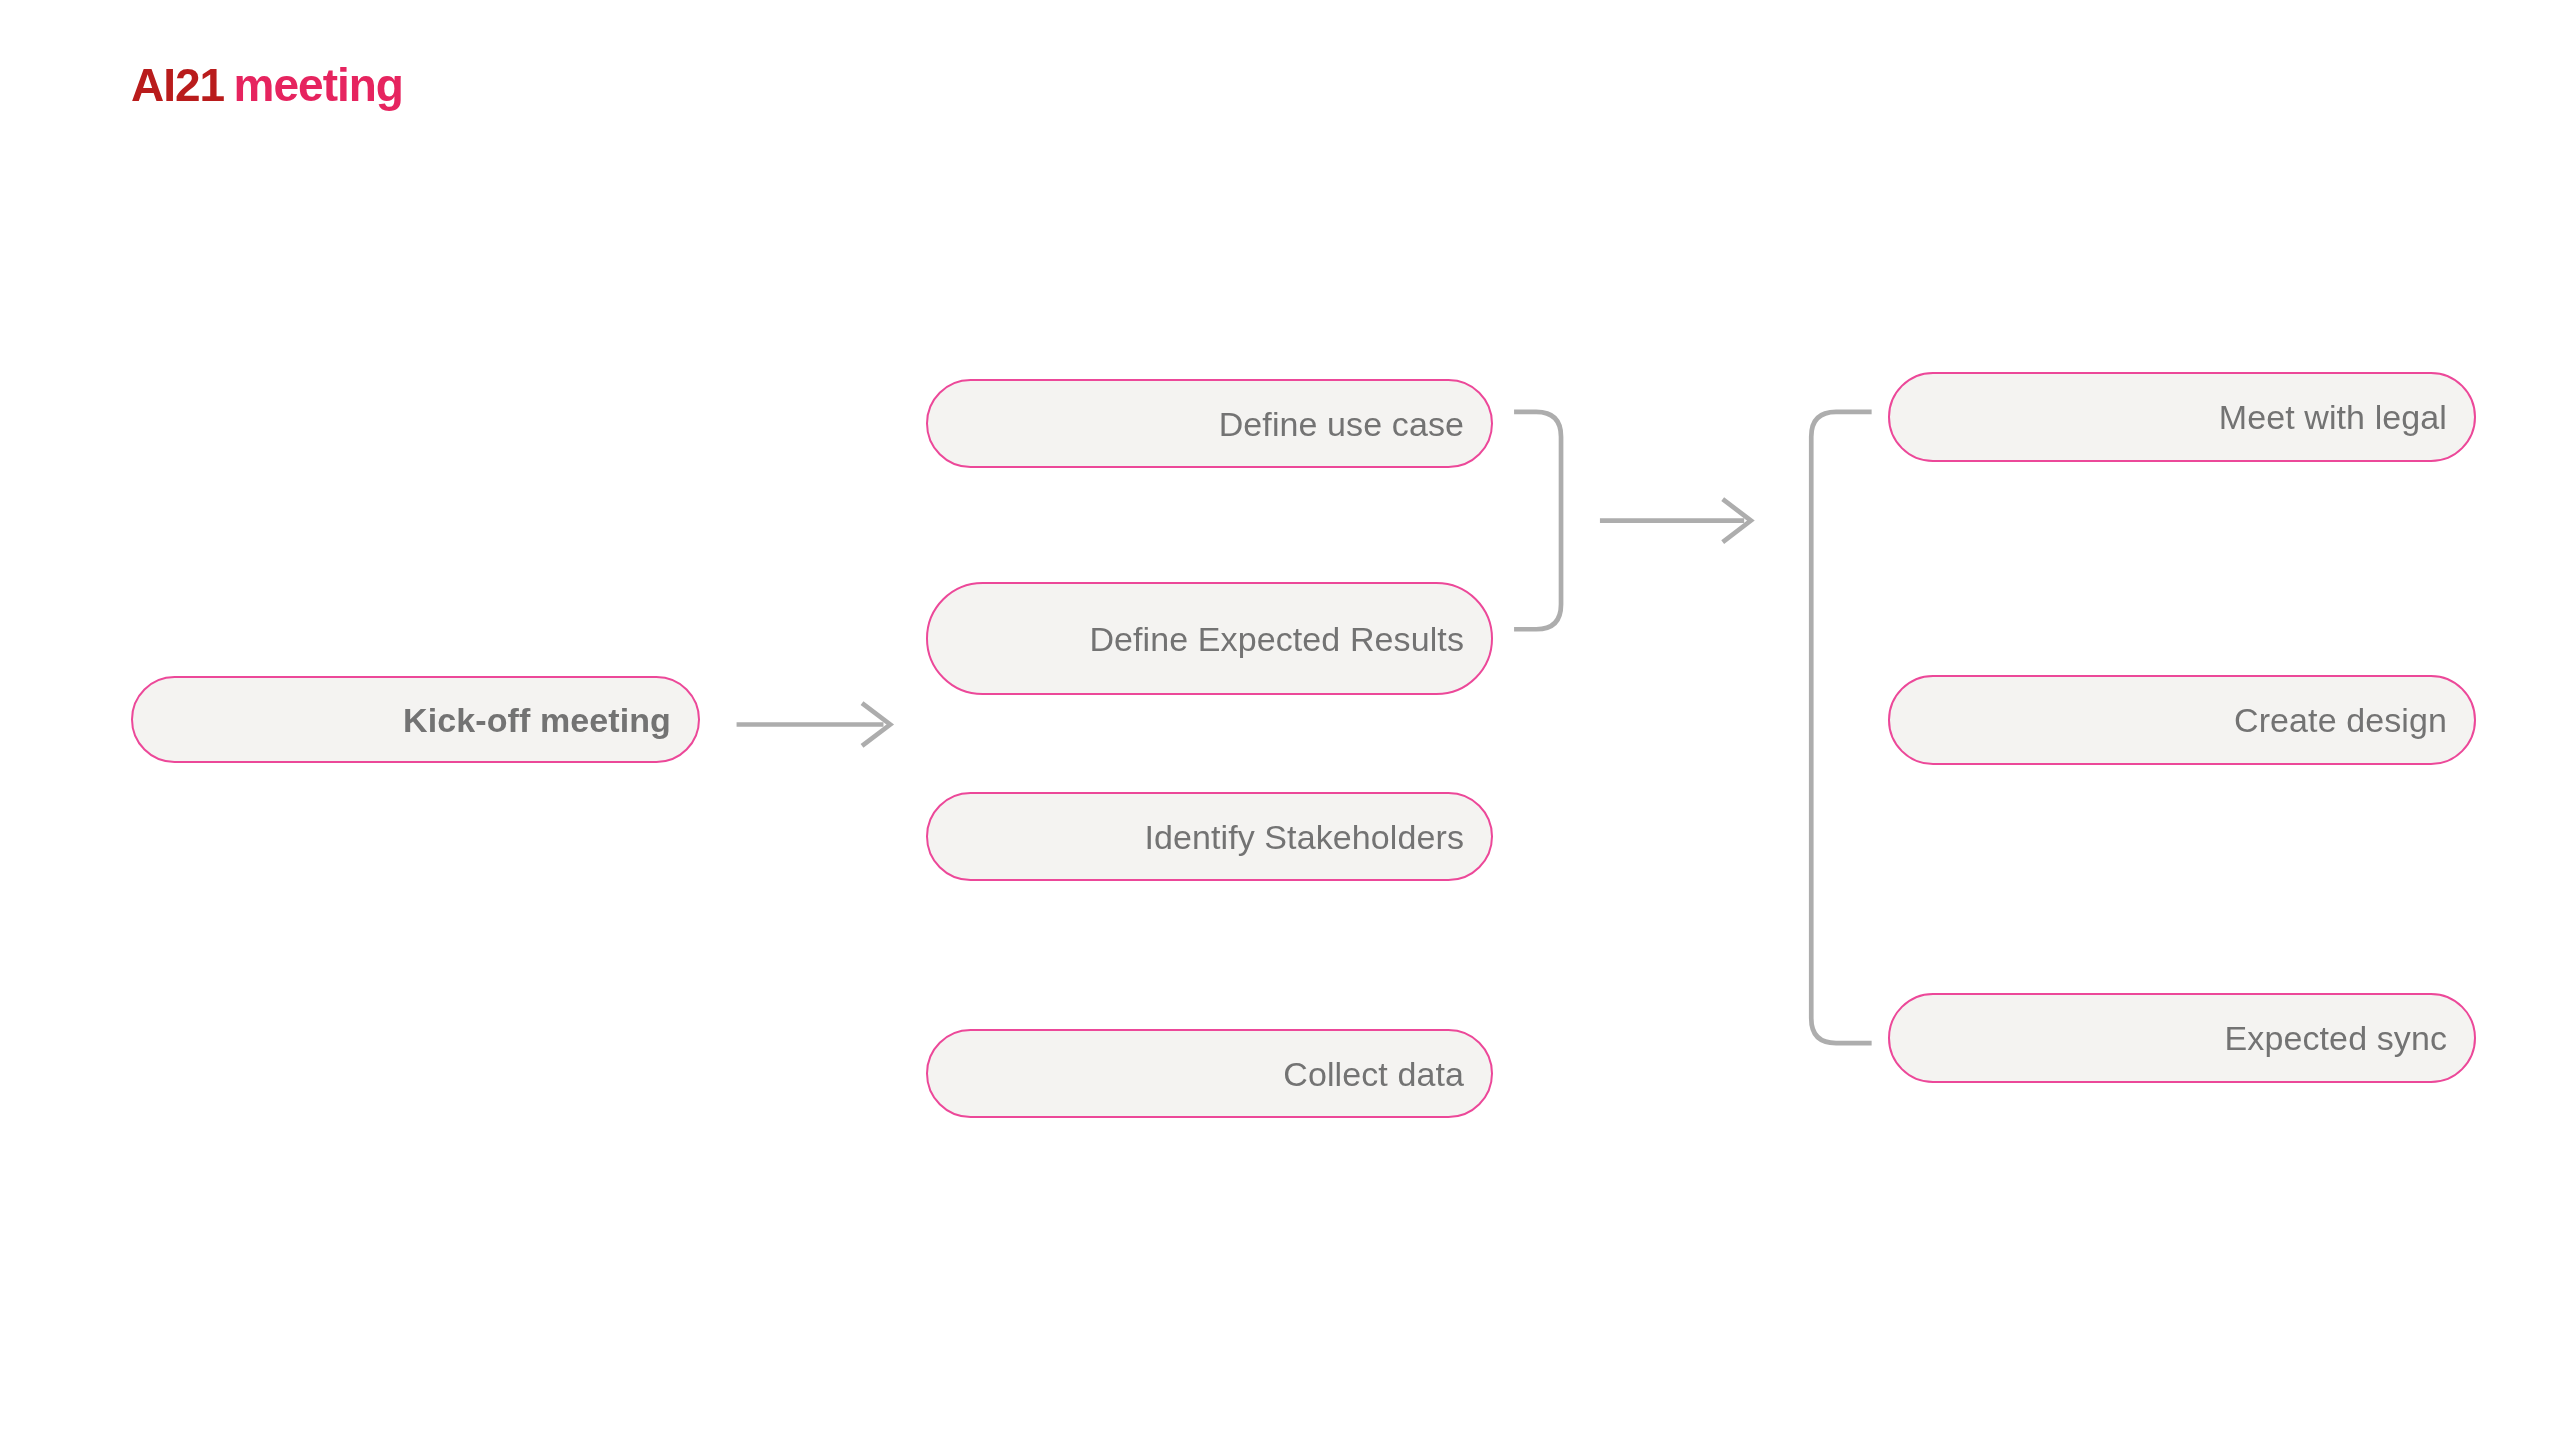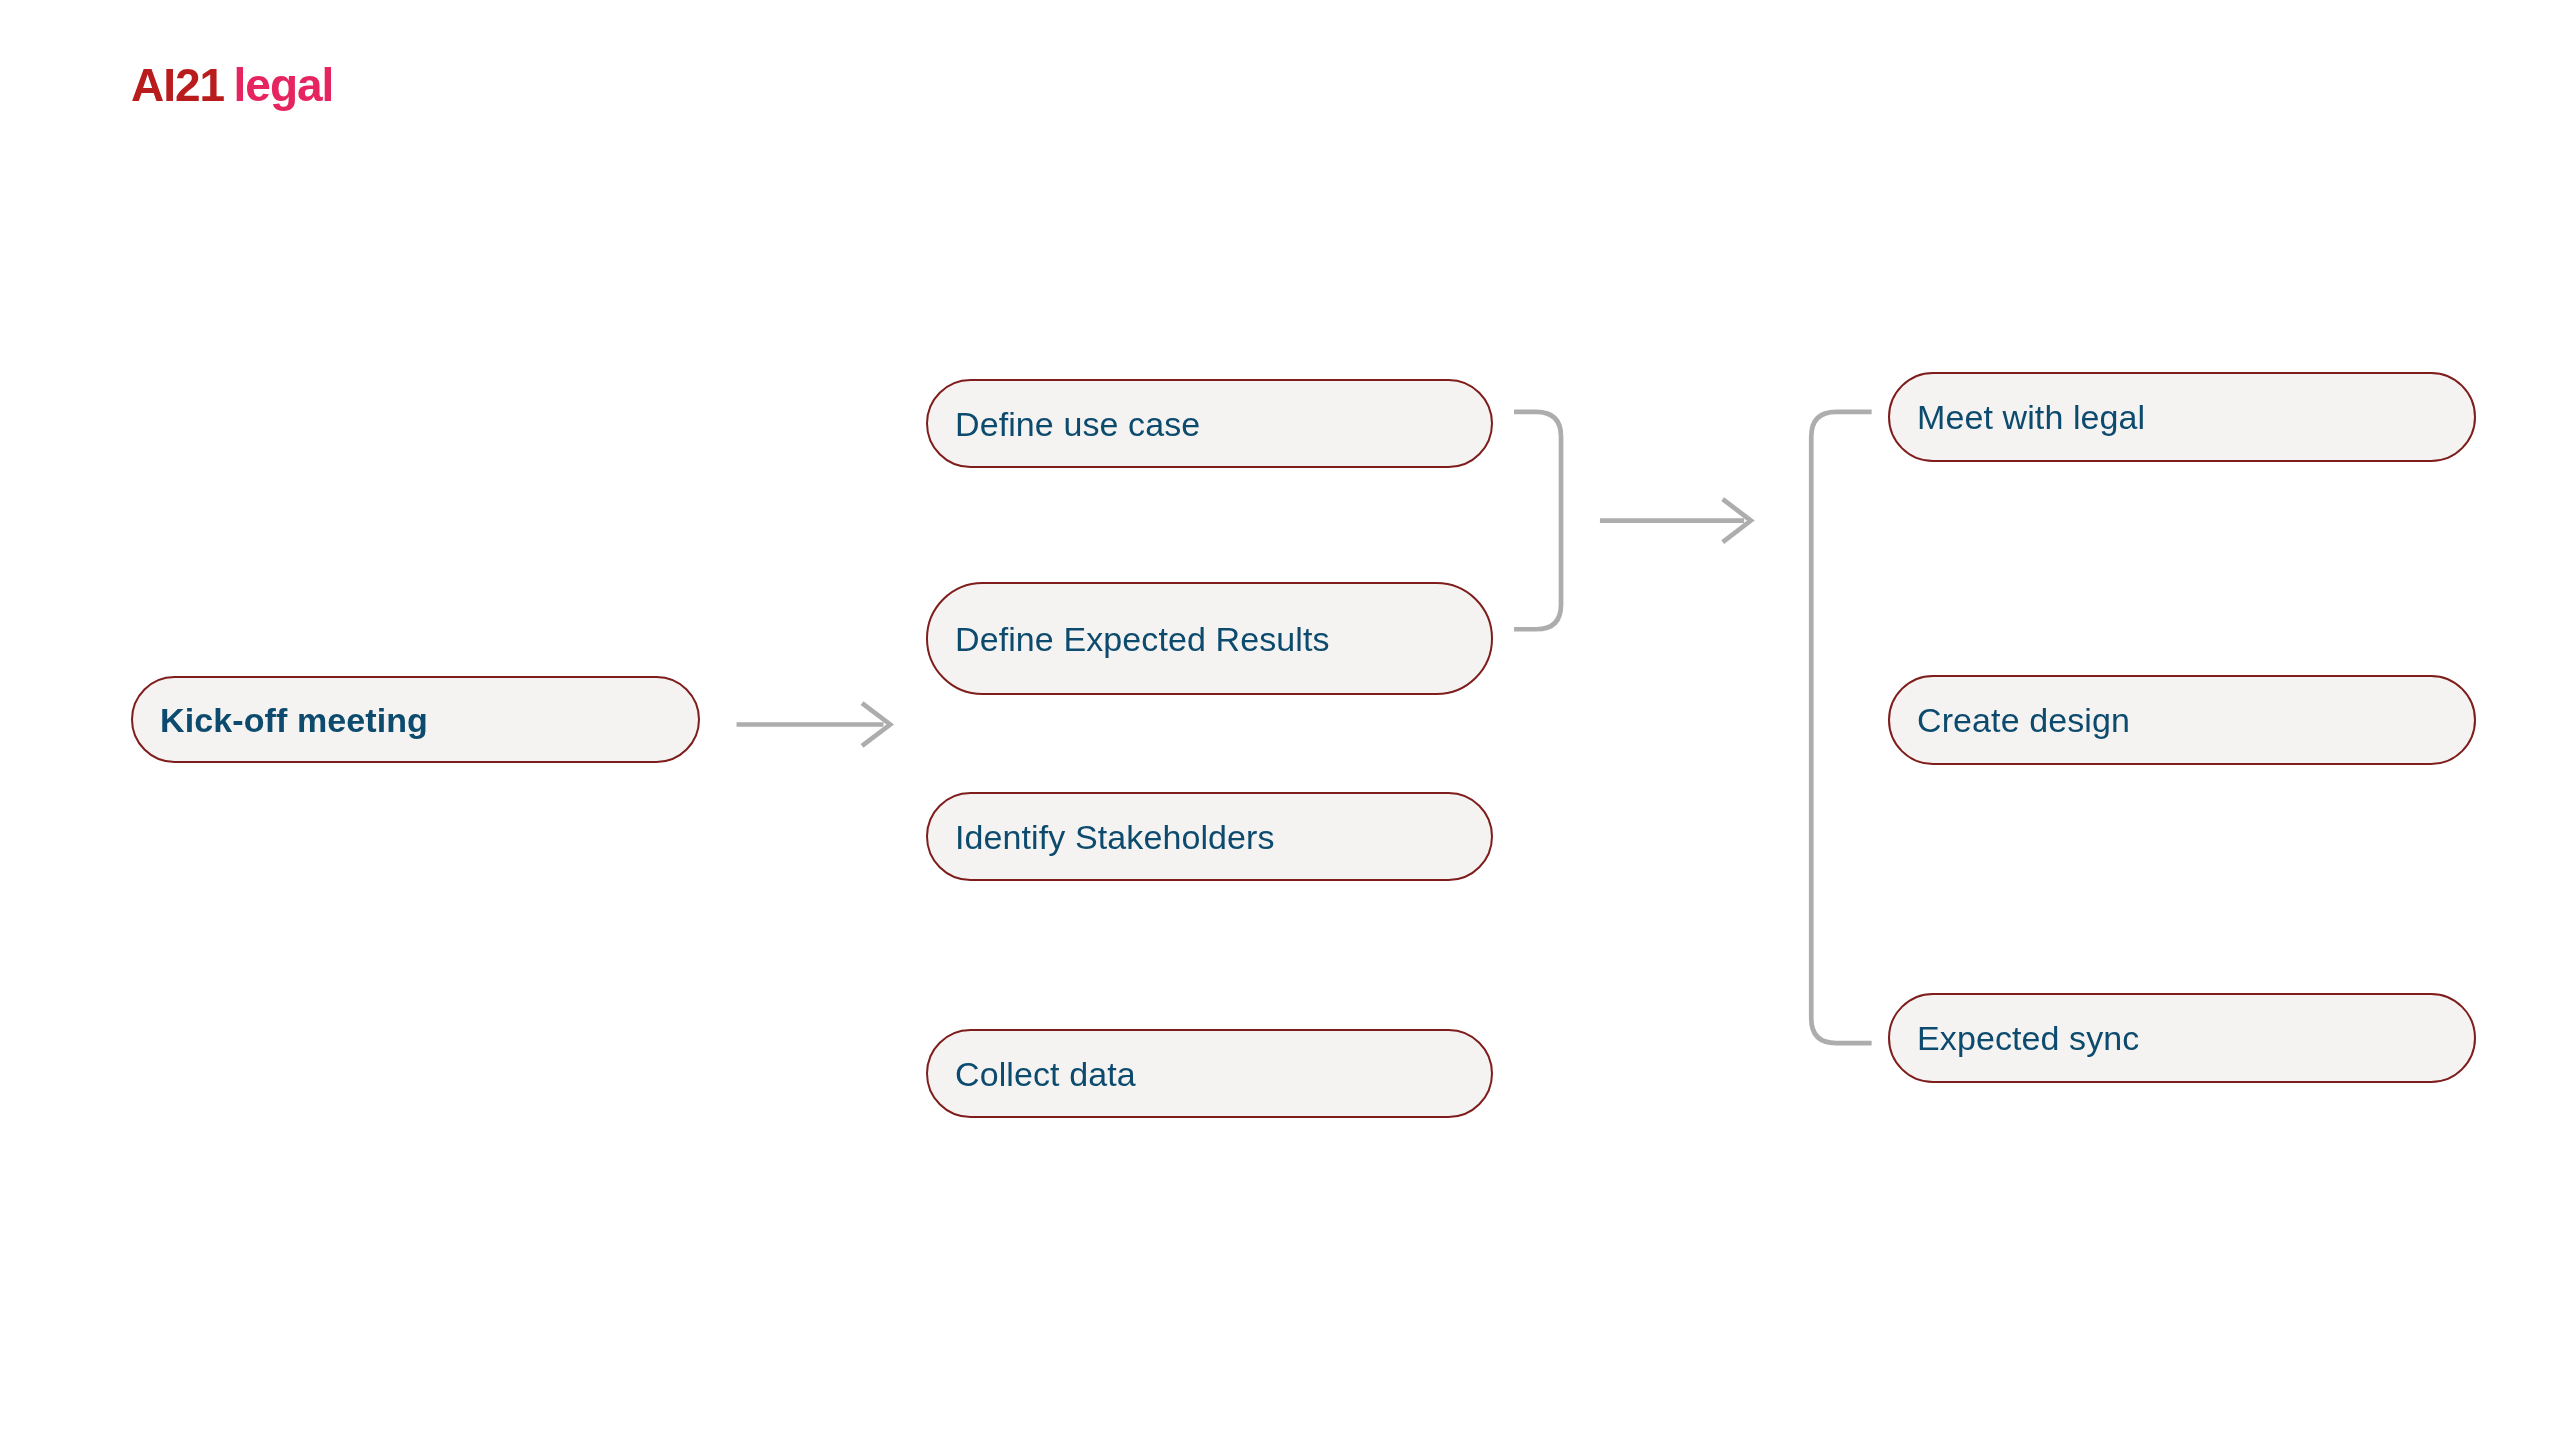--- a/index.html
+++ b/index.html
@@ -39,26 +39,26 @@
     top: 0;
     width: 2576px;
     height: 1449px;
   }
 
   
   .flow-node {
     position: absolute;
     box-sizing: border-box;
     background: #F4F3F1;
-    border: 2px solid #7f1d1d;
+    border: 2px solid #ec4899;
     border-radius: 670px;
     display: flex;
     align-items: center;
-    justify-content: flex-start;
-    color: #0c4a6e;
+    justify-content: flex-end;
+    color: #737373;
     font-size: 34px;
     font-weight: 400;
     letter-spacing: 0.1px;
     line-height: 1;
     white-space: nowrap;
     padding: 0 27px;
   }
 
   
   #node-kickoff-meeting { left: 131px;  top: 676px; width: 569px; height: 87px; font-weight: bold; }
@@ -95,21 +95,21 @@
     stroke: #ADADAD;
     stroke-width: 7;
     stroke-linecap: butt;
     stroke-linejoin: miter;
   }
 </style>
 </head>
 <body>
 
 <div id="brand-logo">
-  <span class="logo-ai21">AI21</span><span class="logo-studio">legal</span>
+  <span class="logo-ai21">AI21</span><span class="logo-studio">meeting</span>
 </div>
 
 <div id="flow-canvas">
 
   <svg id="connector-layer" viewBox="0 0 3840 2160">
 
     <g>
       <line class="conn-stroke" x1="1098" y1="1080" x2="1317" y2="1080"></line>
       <polyline class="conn-head" points="1285,1048 1327,1080 1285,1112"></polyline>
     </g>

